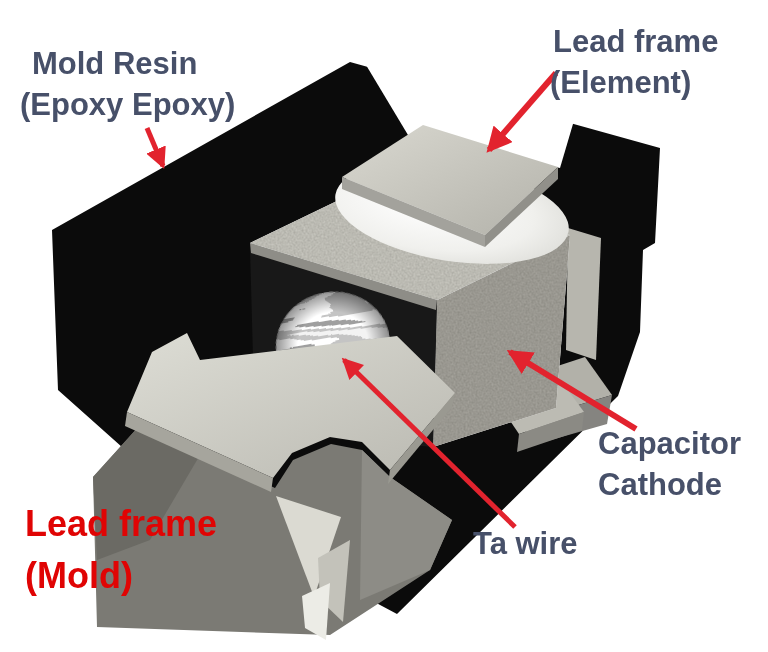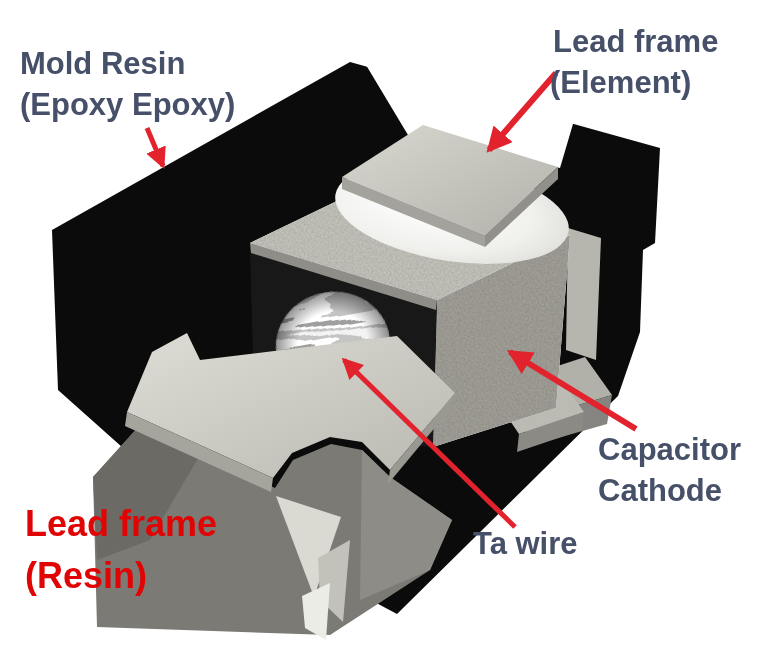--- a/index.html
+++ b/index.html
@@ -2,24 +2,24 @@
 <html style="--label-color: #475069; --anode-color: #e00404;"><head>
 <meta charset="utf-8">
 <style>
   html,body{margin:0;padding:0;background:#ffffff;}
   .stage{position:relative;width:768px;height:652px;background:#ffffff;overflow:hidden;
          font-family:"Liberation Sans",sans-serif;}
   .stage svg{position:absolute;left:0;top:0;}
   .lbl{position:absolute;font-weight:700;color:var(--label-color,#475069);
        line-height:1.32;white-space:nowrap;letter-spacing:0px;}
   .lbl-mold{left:20px;top:44px;font-size:31px;}
-  .lbl-mold .l1{}
+  .lbl-mold .l1{margin-left:12px;}
   .lbl-cathode{left:553px;top:22px;font-size:31px;}
   .lbl-cathode .l2{margin-left:-3px;}
-  .lbl-capel{left:598px;top:424px;font-size:31px;margin-top:6px;}
+  .lbl-capel{left:598px;top:424px;font-size:31px;}
   .lbl-tawire{left:473px;top:524px;font-size:31px;}
   .lbl-anode{left:25px;top:498px;font-size:36px;color:var(--anode-color,#e00404);line-height:1.45;}
 </style>
 </head>
 <body>
 
 <div class="stage">
 
   <svg width="768" height="652" viewBox="0 0 768 652">
     <defs>
@@ -129,16 +129,16 @@
 
   <div class="lbl lbl-capel">
     <div class="l1">Capacitor</div>
     <div class="l2">Cathode</div>
   </div>
 
   <div class="lbl lbl-tawire">Ta wire</div>
 
   <div class="lbl lbl-anode">
     <div class="l1">Lead frame</div>
-    <div class="l2">(Resin)</div>
+    <div class="l2">(Mold)</div>
   </div>
 
 </div>
 
 </body></html>

